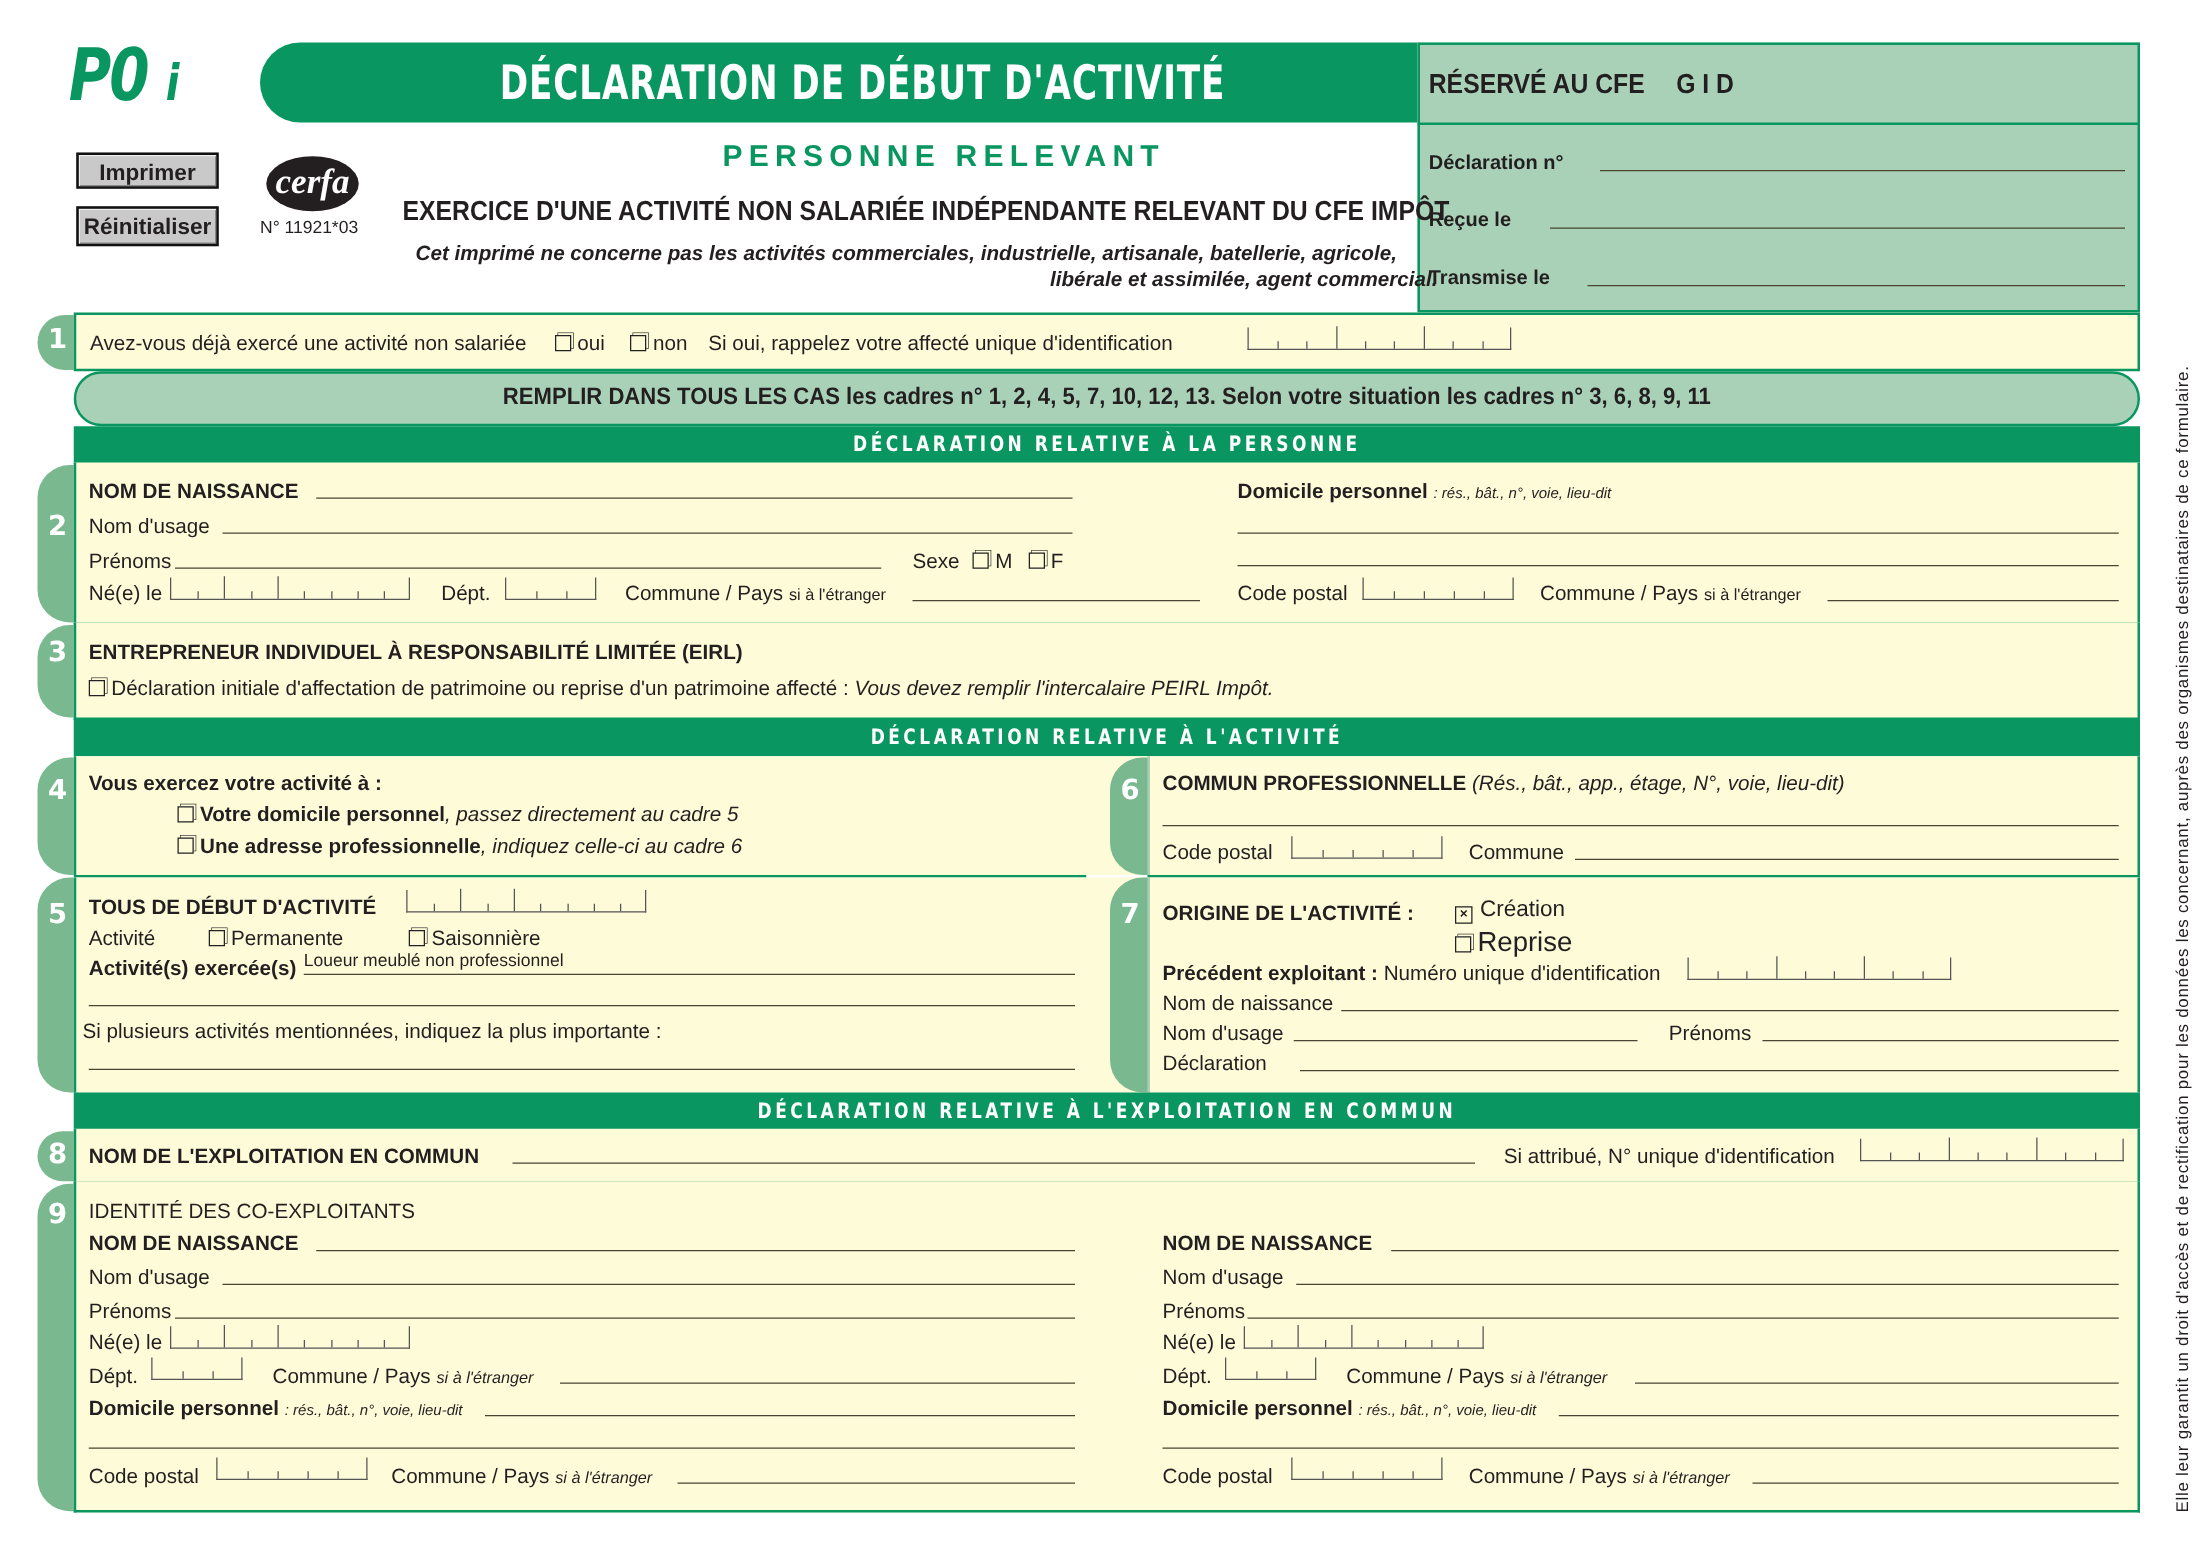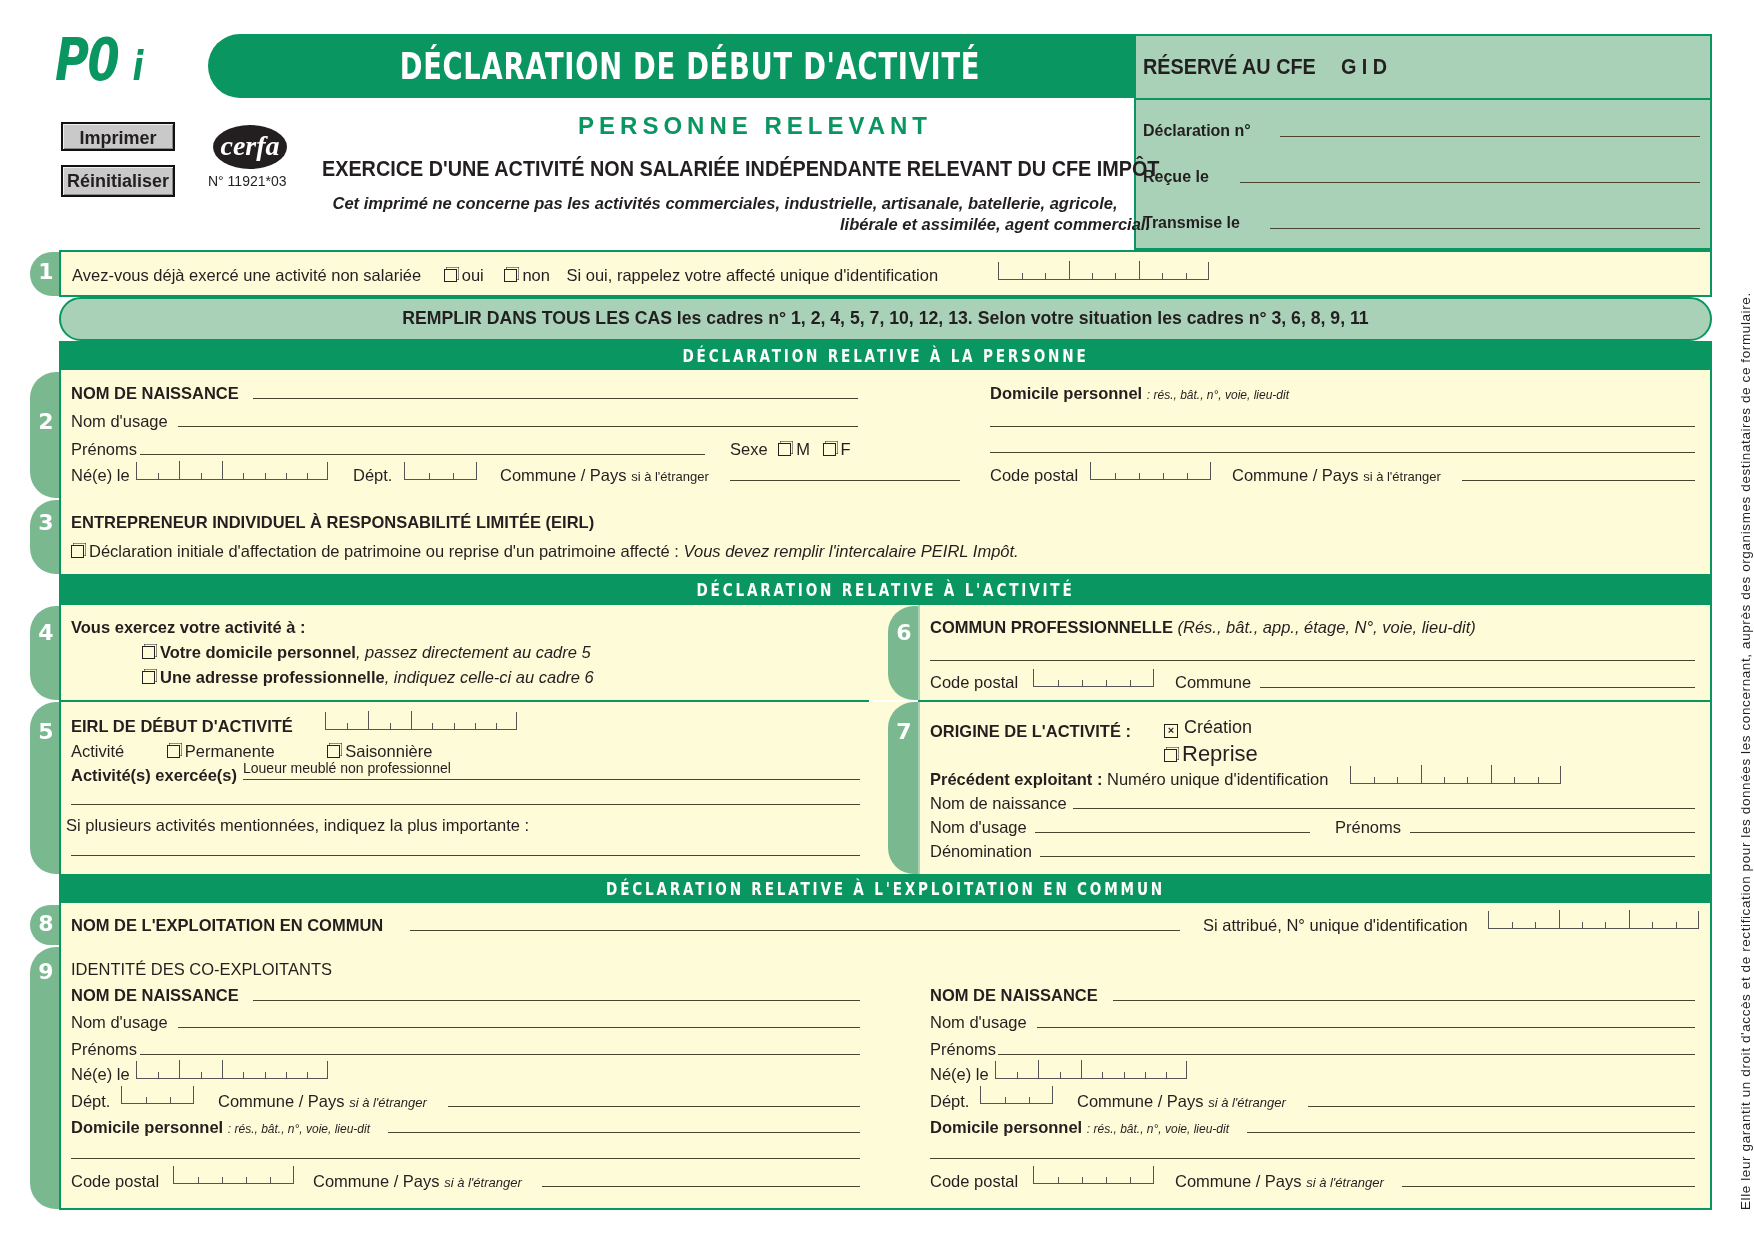--- a/index.html
+++ b/index.html
@@ -158,21 +158,21 @@
     <span class="tick" style="left:96px;height:6px"></span>
 </div>
 <div class="abs t" style="left:1175px;top:673px">Commune</div>
 <div class="abs ul" style="left:1260px;top:687px;width:435px"></div>
 
 <div class="abs" style="left:59px;top:700px;width:810px;height:2px;background:#0a9660"></div>
 <div class="abs" style="left:918px;top:700px;width:794px;height:2px;background:#0a9660"></div>
 
 <div class="abs numtab" style="left:30px;top:702px;width:32px;height:172px;border-radius:26px 0 0 26px;line-height:60px"><span>5</span></div>
 <div class="abs cream" style="left:59px;top:702px;width:1653px;height:172px;border-left:2px solid #0a9660;border-right:2px solid #0a9660"></div>
-<div class="abs t b" style="left:71px;top:717px">EIRL DE DÉBUT D'ACTIVITÉ</div>
+<div class="abs t b" style="left:71px;top:717px">TOUS DE DÉBUT D'ACTIVITÉ</div>
 <div class="combs" style="left:325px;top:712px;width:192px">
   <span class="tick" style="left:21px;height:6px"></span>
     <span class="tick" style="left:42px;height:18px"></span>
     <span class="tick" style="left:64px;height:6px"></span>
     <span class="tick" style="left:85px;height:18px"></span>
     <span class="tick" style="left:106px;height:6px"></span>
     <span class="tick" style="left:128px;height:6px"></span>
     <span class="tick" style="left:149px;height:6px"></span>
     <span class="tick" style="left:170px;height:6px"></span>
 </div>
@@ -203,21 +203,21 @@
     <span class="tick" style="left:140px;height:18px"></span>
     <span class="tick" style="left:163px;height:6px"></span>
     <span class="tick" style="left:187px;height:6px"></span>
 </div>
 <div class="abs t" style="left:930px;top:794px">Nom de naissance</div>
 <div class="abs ul" style="left:1073px;top:808px;width:622px"></div>
 <div class="abs t" style="left:930px;top:818px">Nom d'usage</div>
 <div class="abs ul" style="left:1035px;top:832px;width:275px"></div>
 <div class="abs t" style="left:1335px;top:818px">Prénoms</div>
 <div class="abs ul" style="left:1410px;top:832px;width:285px"></div>
-<div class="abs t" style="left:930px;top:842px">Dénomination</div>
+<div class="abs t" style="left:930px;top:842px">Déclaration</div>
 <div class="abs ul" style="left:1040px;top:856px;width:655px"></div>
 
 <div class="abs bgG" style="left:59px;top:874px;width:1653px;height:30px"></div>
 <div class="abs banner" style="left:59px;top:879px;width:1653px">DÉCLARATION RELATIVE À L'EXPLOITATION EN COMMUN</div>
 
 <div class="abs numtab" style="left:30px;top:905px;width:32px;height:40px;border-radius:20px 0 0 20px;line-height:38px"><span>8</span></div>
 <div class="abs cream frame" style="left:59px;top:903px;width:1653px;height:44px;border-top:none"></div>
 <div class="abs t b" style="left:71px;top:916px">NOM DE L'EXPLOITATION EN COMMUN</div>
 <div class="abs ul" style="left:410px;top:930px;width:770px"></div>
 <div class="abs t" style="left:1203px;top:916px">Si attribué, N° unique d'identification</div>

